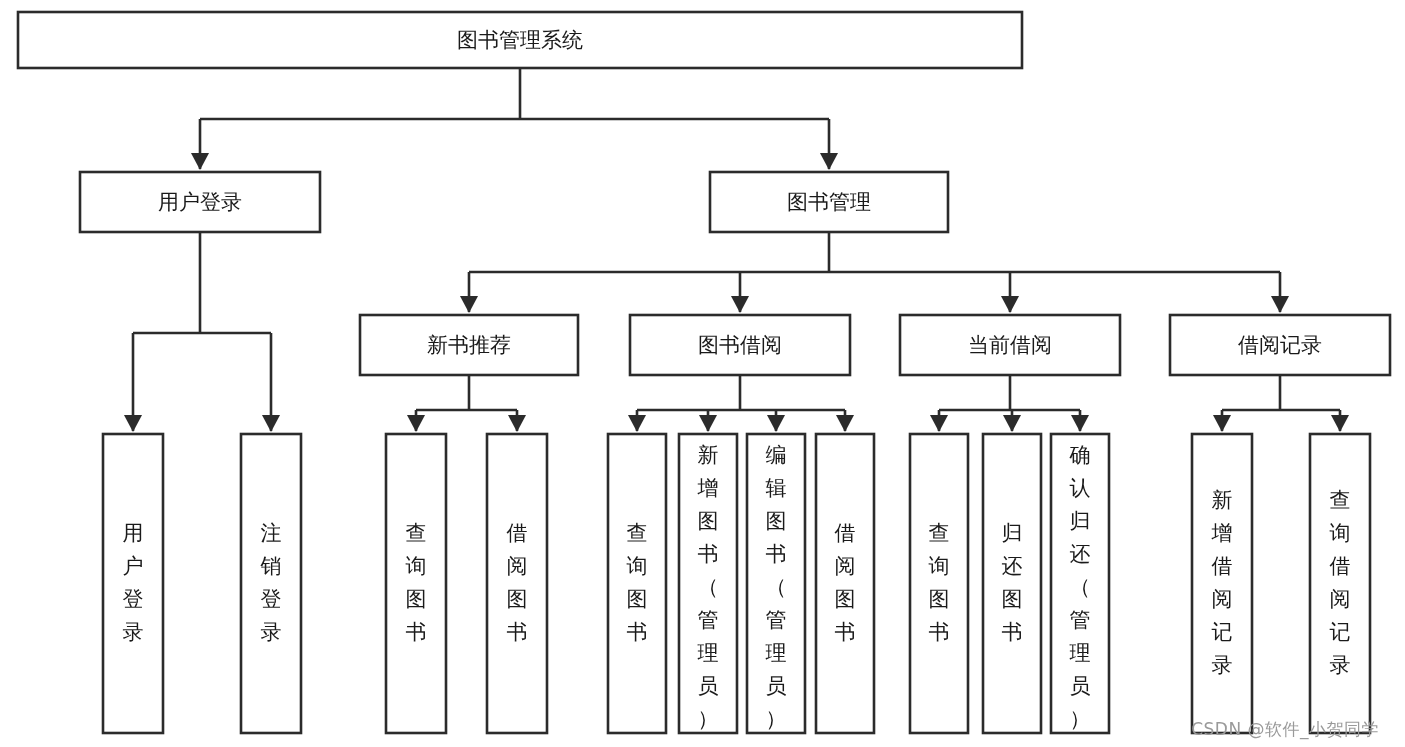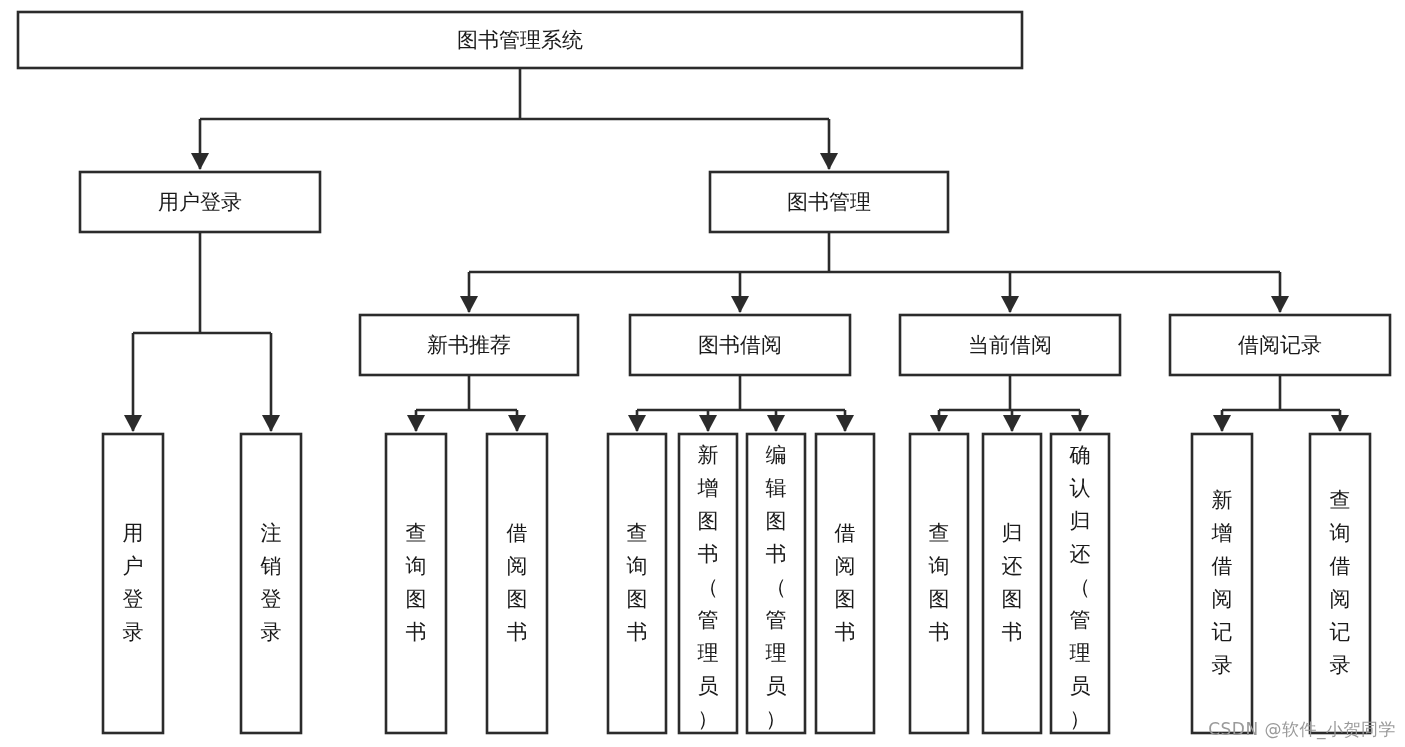--- a/index.html
+++ b/index.html
@@ -52,21 +52,21 @@
     stroke-width: 2.6;
     fill: none;
     stroke-linecap: butt;
   }
   .arrow-head {
     fill: #2b2b2b;
     stroke: none;
   }
   .watermark {
     position: absolute;
-    right: 9px;
+    right: 26px;
     bottom: 6px;
     font-family: "DejaVu Sans", "Liberation Sans", sans-serif;
     font-size: 17px;
     color: #9a9a9a;
     letter-spacing: 0.5px;
     white-space: nowrap;
     pointer-events: none;
   }
 </style>
 </head>

